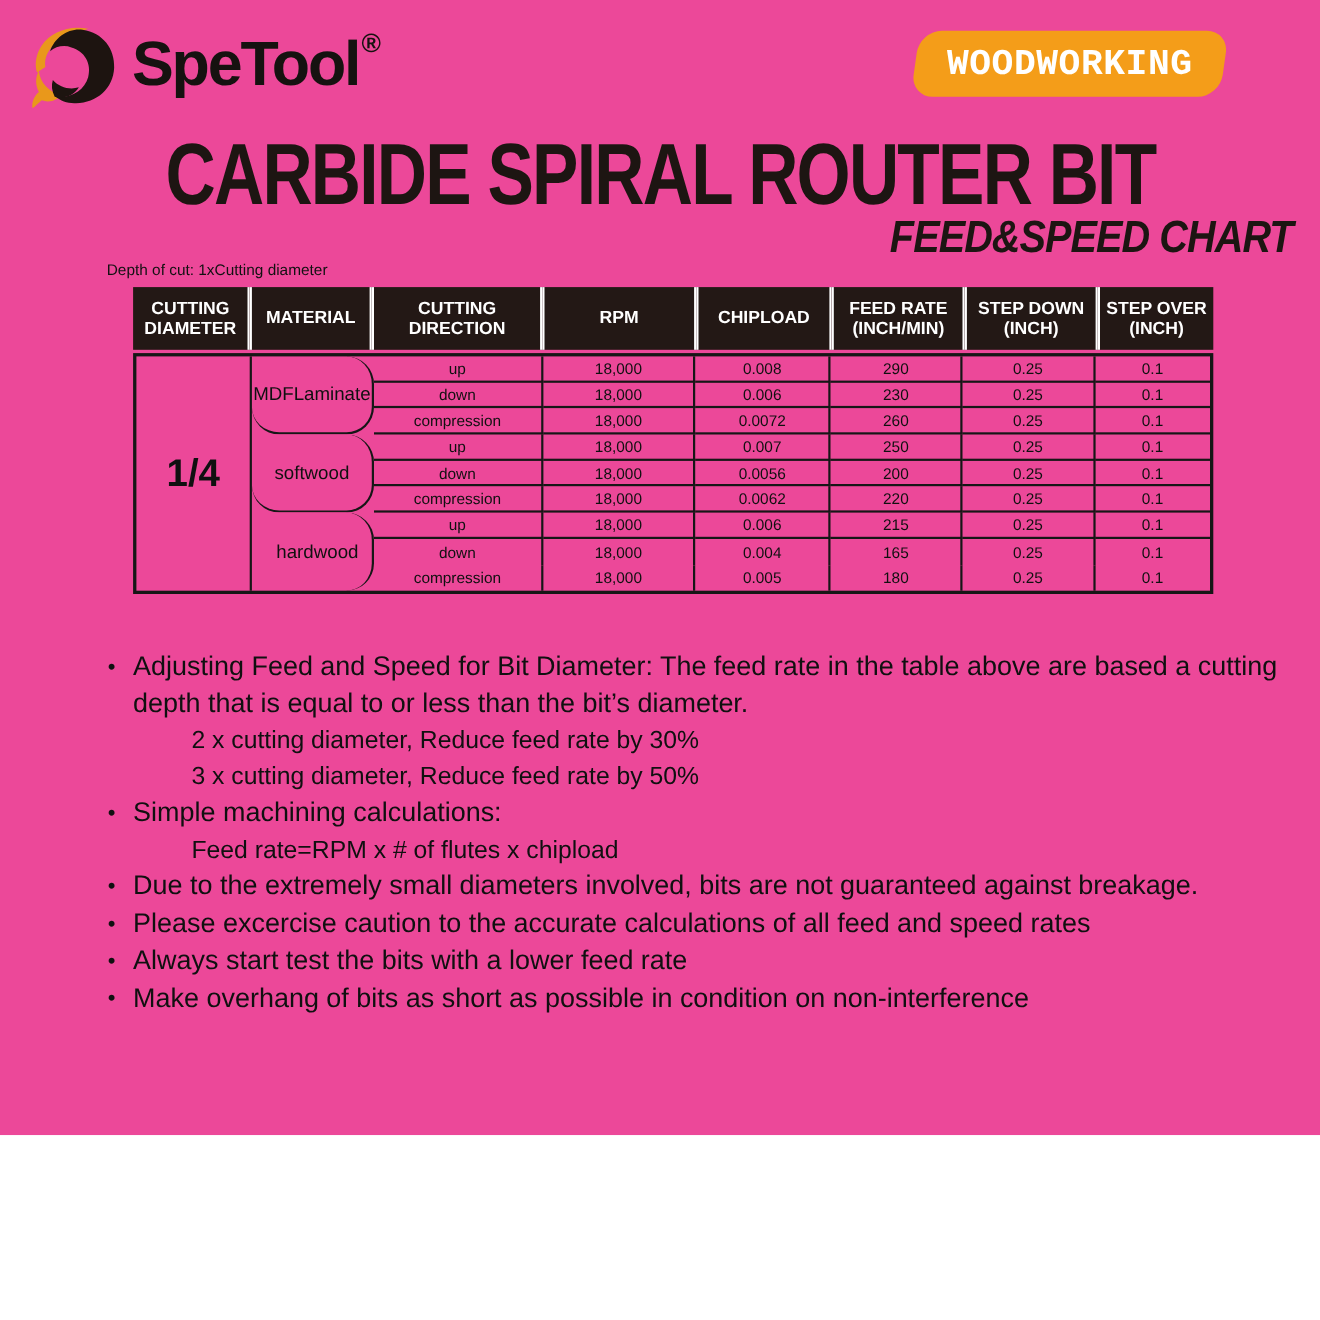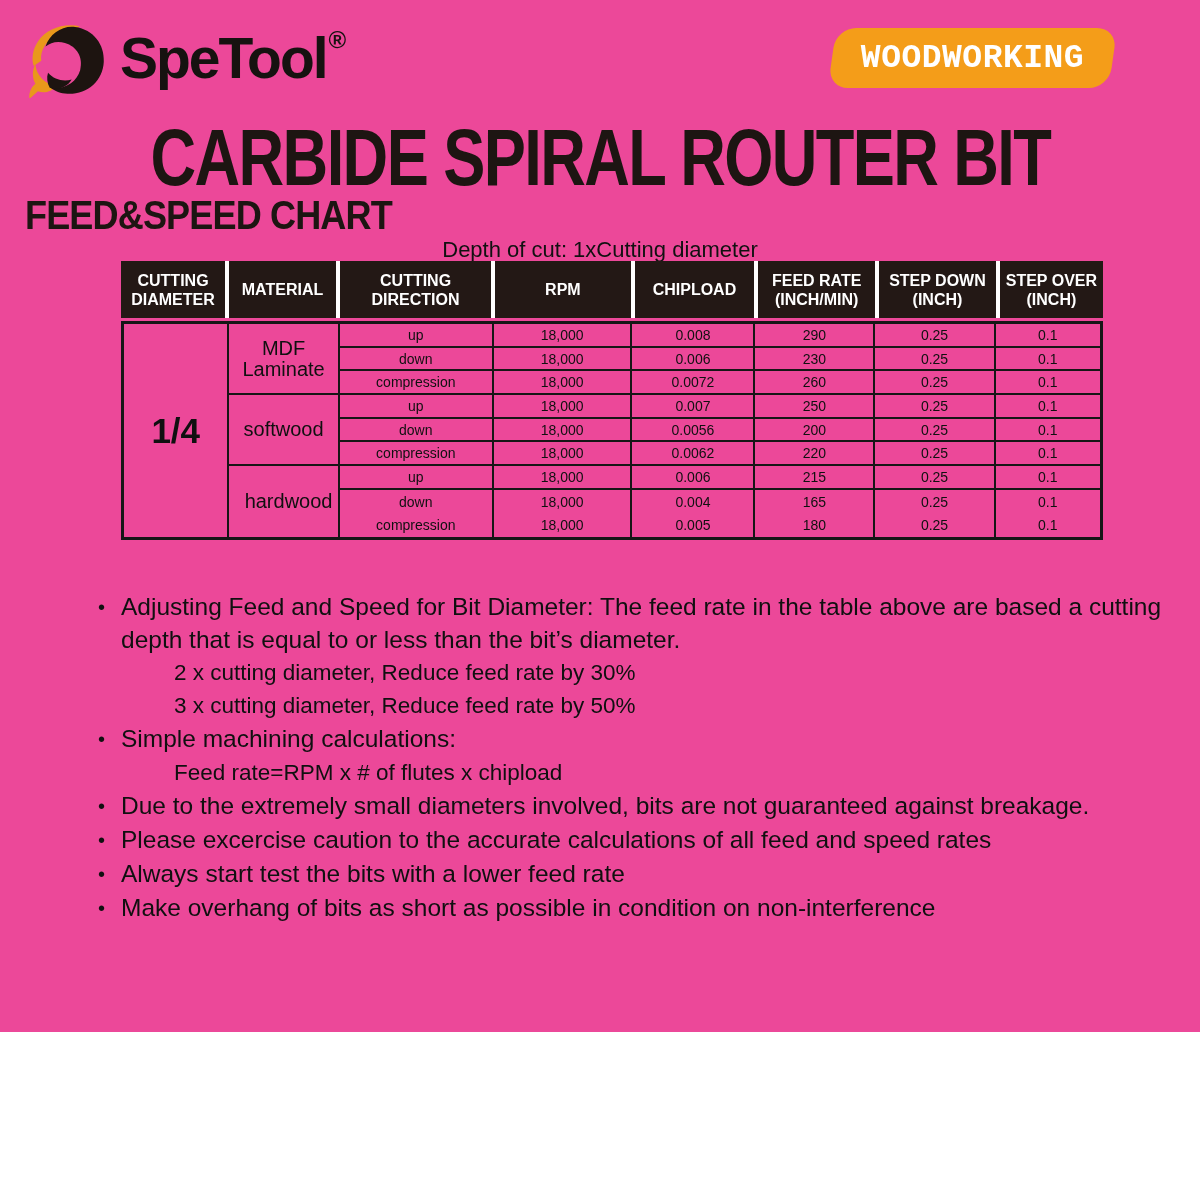--- a/index.html
+++ b/index.html
@@ -17,45 +17,45 @@
 
   .badge { position:absolute; right:87px; top:28px; width:281px; height:60px; }
   .badge-bg { position:absolute; inset:0; background:#F49D19; border-radius:20px; transform:skewX(-8deg); }
   .badge-label { position:relative; display:flex; width:100%; height:100%; align-items:center; justify-content:center;
     color:#fff; font-weight:bold; font-size:33px; letter-spacing:0.5px;font-family:Liberation Mono, monospace; }
 
   
   .title { position:absolute; top:112px; left:0; width:100%; text-align:center; white-space:nowrap; }
   .title span { display:inline-block; font-size:79px; font-weight:bold; letter-spacing:-2px; color:#1d1512;
     transform:scaleX(0.80); transform-origin:center; }
-  .subtitle { position:absolute; top:192px; left:0; width:100%; text-align:left; white-space:nowrap; }
+  .subtitle { position:absolute; top:192px; left:0; width:100%; text-align:right; white-space:nowrap;font-style:italic; }
   .subtitle span { display:inline-block; font-size:41px; font-weight:bold; letter-spacing:-1px; color:#1d1512;
     transform:scaleX(0.88); transform-origin:center; }
-  .depth-note { position:absolute; top:237px; left:97px; width:1006px; text-align:center; font-size:22px; color:#111; }
+  .depth-note { position:absolute; top:237px; left:97px; width:1006px; text-align:left; font-size:14px; color:#111; }
 
   
   .table-wrap { position:absolute; top:261px; left:97px; width:1006px;padding-left:24px; }
   .head-grid, .body-grid {
     display:grid;
     grid-template-columns:10.8% 11.3% 15.8% 14.2% 12.6% 12.3% 12.3% 10.7%;
   }
   .hc {
     background:#231815; color:#fff; height:57px;
     display:flex; flex-direction:column; align-items:center; justify-content:center;
     font-weight:bold; font-size:16px; line-height:19px; text-align:center;
     border-left:2px solid #fff; border-right:2px solid #fff;
   }
   .hc:first-child { border-left:0; } .hc:last-child { border-right:0; }
 
   .body-grid { margin-top:3px; border:3px solid #161616; grid-template-rows:repeat(9, 23.7px); }
   .cell { display:flex; align-items:center; justify-content:center; font-size:14px; line-height:20px; color:#101010; }
   .br { border-right:2px solid #161616; }
   .bb { border-bottom:2px solid #161616; }
   .diam { grid-column:1; grid-row:1 / span 9; font-size:35px; font-weight:bold; }
-  .mat  { grid-column:2; flex-direction:column; font-size:20px; line-height:21px; text-align:center; }
+  .mat  { grid-column:2; font-size:17px; line-height:21px; text-align:center;border-radius:25px; }
   .mat-mdf  { grid-row:1 / span 3; }
   .mat-soft { grid-row:4 / span 3; }
   .mat-hard { grid-row:7 / span 3;margin-left:10px; }
 
   
   .notes { position:absolute; top:590px; left:98px; width:1092px; }
   .note { display:flex; font-size:24.5px; line-height:33px; color:#101010; }
   .note .marker { width:23px; flex:none; font-size:20px; padding-top:1px; }
   .note .txt { flex:1; }
   .note.sub { padding-left:76px; font-size:22.5px; }

